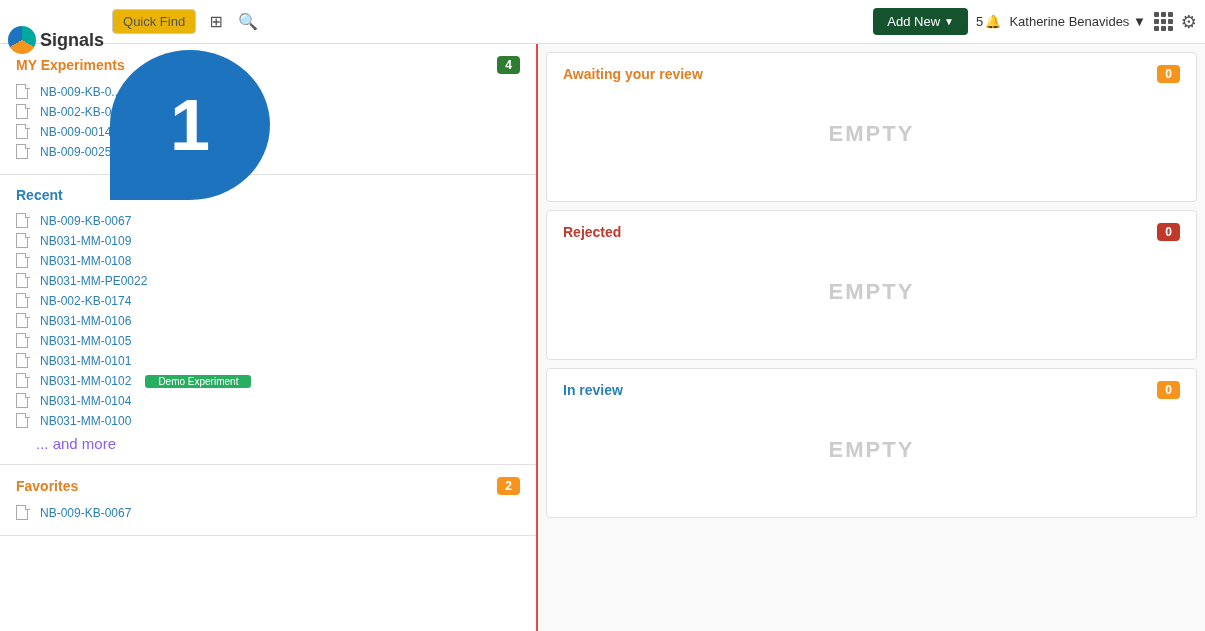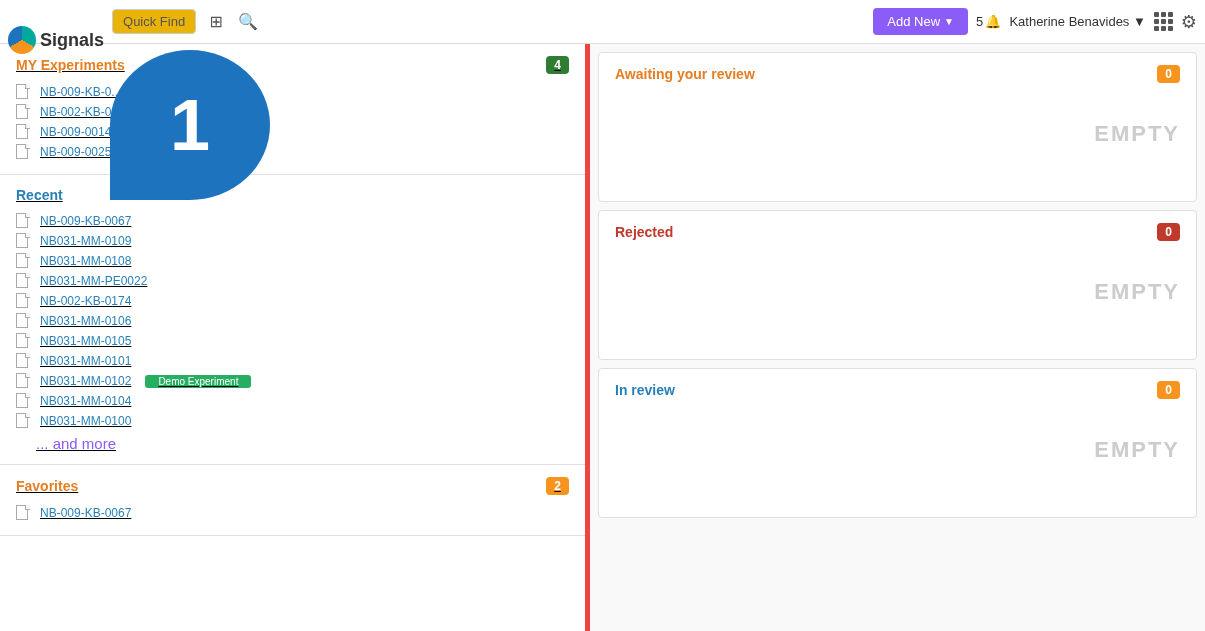--- a/index.html
+++ b/index.html
@@ -46,21 +46,21 @@
       height: 24px;
       display: flex;
       align-items: center;
       justify-content: center;
       color: #555;
       cursor: pointer;
       font-size: 16px;
     }
     .header-spacer { flex: 1; }
     .add-new-btn {
-      background: #8b5cf6;
+      background: #14532d;
       color: #fff;
       border: none;
       border-radius: 4px;
       padding: 6px 14px;
       font-size: 13px;
       cursor: pointer;
       display: flex;
       align-items: center;
       gap: 4px;
     }
@@ -96,28 +96,27 @@
     }
 
     
     .main-layout {
       display: flex;
       height: calc(631px - 44px);
     }
 
     
     .left-panel {
-      width: 590px;
+      width: 538px;
       display: flex;
       flex-direction: column;
       gap: 0;
       overflow-y: auto;
       background: #fff;
-      border-right: 5px solid #ef4444;
-      text-decoration: underline;
+      border-right: 2px solid #ef4444;
     }
 
     .panel-section {
       border-bottom: 1px solid #e0e0e0;
       padding: 12px 16px;
     }
 
     .panel-header {
       display: flex;
       align-items: center;
@@ -221,21 +220,21 @@
 
     .review-title {
       font-size: 14px;
       font-weight: bold;
     }
     .review-title.orange { color: #e67e22; }
     .review-title.red { color: #c0392b; }
     .review-title.blue { color: #2980b9; }
 
     .empty-label {
-      text-align: right;
+      text-align: center;
       color: #ccc;
       font-size: 22px;
       font-weight: bold;
       letter-spacing: 2px;
       padding: 30px 0;
     }
 
     
     .right-panel::-webkit-scrollbar { width: 8px; }
     .right-panel::-webkit-scrollbar-track { background: #f0f0f0; }

